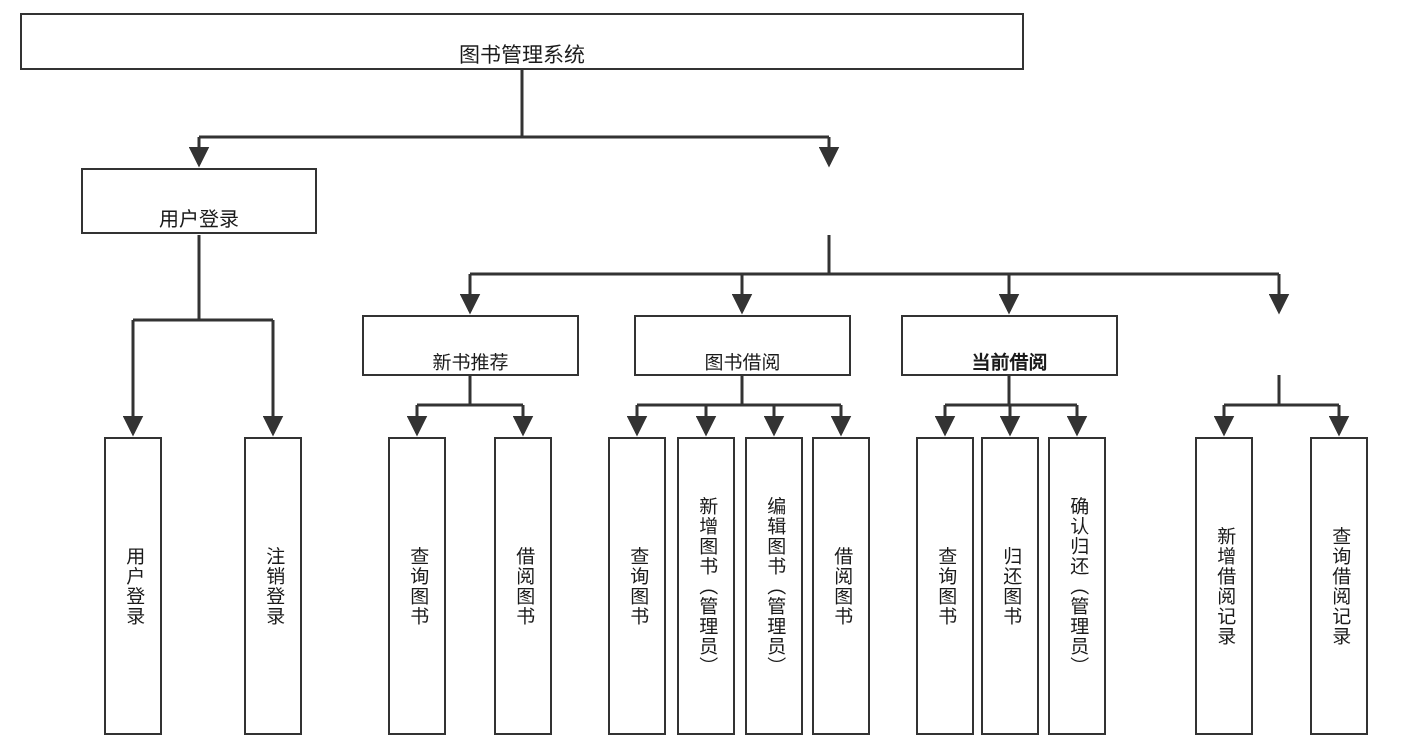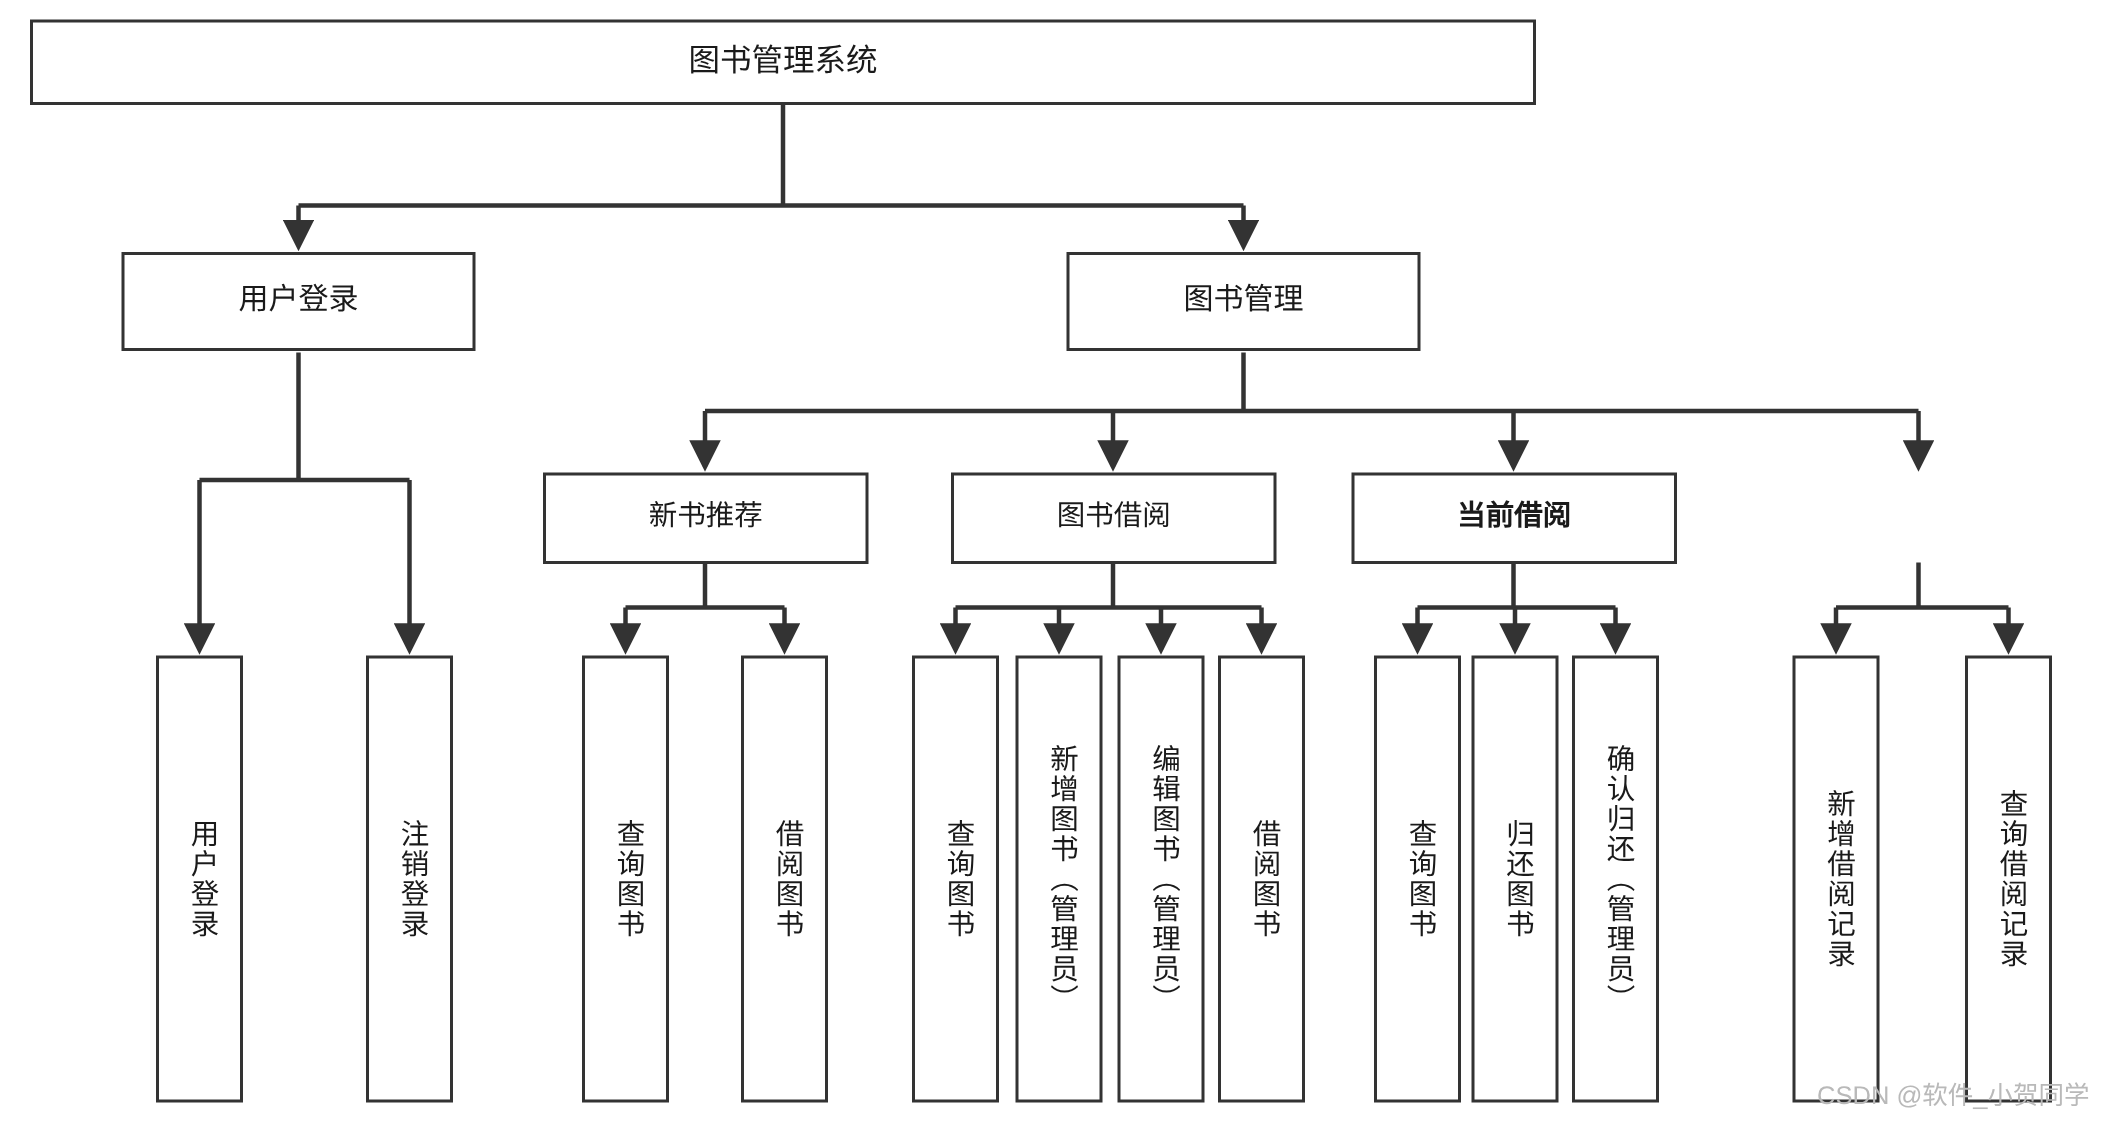--- a/index.html
+++ b/index.html
@@ -25,21 +25,21 @@
     width: 1405px;
     height: 747px;
     pointer-events: none;
   }
   .node {
     position: absolute;
     box-sizing: border-box;
     border: 2px solid #333333;
     background: #ffffff;
     display: flex;
-    align-items: center;
+    align-items: flex-end;
     justify-content: center;
     color: #1a1a1a;
     text-align: center;
     line-height: 1.18;
   }
   .node.root {
     font-size: 21px;
   }
   .node.level2 {
     font-size: 20px;
@@ -125,23 +125,20 @@
     </g>
   </svg>
 
   <div class="node root" style="left:20px; top:13px; width:1004px; height:57px;">
     <span>图书管理系统</span>
   </div>
 
   <div class="node level2" style="left:81px; top:168px; width:236px; height:66px;">
     <span>用户登录</span>
   </div>
-  <div class="node level2" style="left:711px; top:168px; width:236px; height:66px;">
-    <span>图书管理</span>
-  </div>
 
   <div class="node level3" style="left:634px; top:315px; width:217px; height:61px;">
     <span>图书借阅</span>
   </div>
   <div class="node level3" style="left:362px; top:315px; width:217px; height:61px;">
     <span>新书推荐</span>
   </div>
   <div class="node level3" style="left:901px; top:315px; width:217px; height:61px;font-weight:bold;">
     <span>当前借阅</span>
   </div>
@@ -183,14 +180,13 @@
     <span class="leaf-text">确认归还（管理员）</span>
   </div>
 
   <div class="node leaf" style="left:1195px; top:437px; width:58px; height:298px;">
     <span class="leaf-text">新增借阅记录</span>
   </div>
   <div class="node leaf" style="left:1310px; top:437px; width:58px; height:298px;">
     <span class="leaf-text">查询借阅记录</span>
   </div>
 
-  <div id="watermark">CSDN @软件_小贺同学</div>
 </div>
 
 </body></html>

